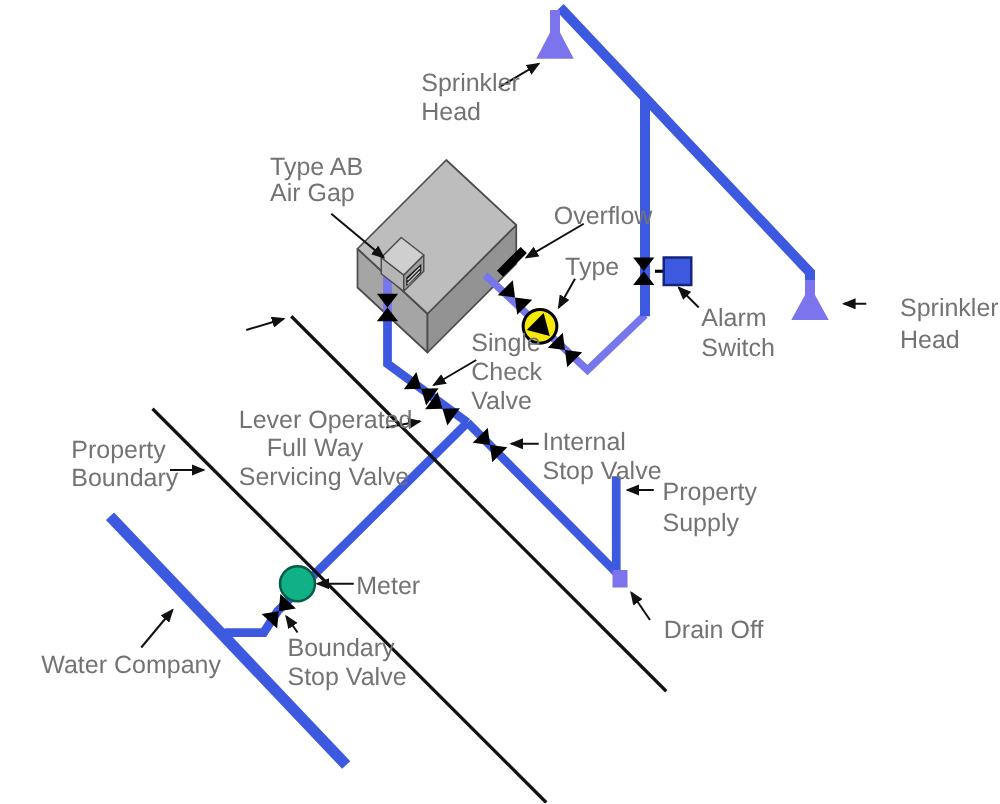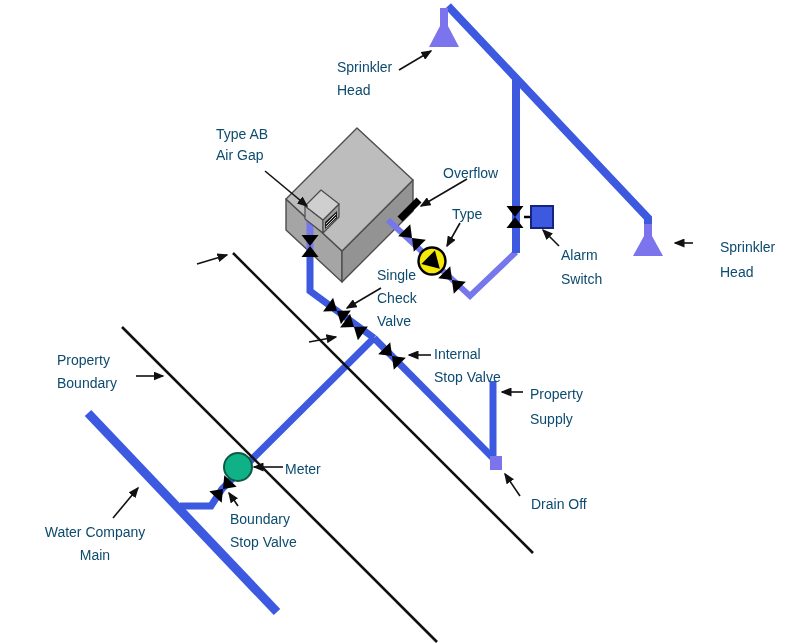--- a/index.html
+++ b/index.html
@@ -1,19 +1,19 @@
 <!DOCTYPE html>
 <html style="--pipe-blue: #3c59e0; --pipe-light: #7577ea; --sprinkler-purple: #7b74ec; --pump-yellow: #f5e90a; --meter-green: #10b187; --alarm-blue: #3c59e0; --tank-top: #bdbdbd; --tank-left: #a5a5a5; --tank-right: #939393;"><head>
 <meta charset="utf-8">
 <style>
   html,body{margin:0;padding:0;background:#fff;}
   #stage{position:relative;width:800px;height:643px;background:#fff;overflow:hidden;
          font-family:"Liberation Sans",sans-serif;}
   #stage svg{position:absolute;left:0;top:0;}
-  .lbl{position:absolute;font-size:14px;line-height:23px;color:#0c4a6e;white-space:nowrap;}
+  .lbl{position:absolute;font-size:20px;line-height:23px;color:#737373;white-space:nowrap;}
   .lbl.center{text-align:center;}
   
   .pipe{stroke:var(--pipe-blue);fill:none;}
   .pipe-light{stroke:var(--pipe-light);fill:none;}
   .spr{fill:var(--sprinkler-purple);}
   .spr-stroke{stroke:var(--sprinkler-purple);fill:none;}
   .valve{fill:#000;}
   .blackline{stroke:#111;fill:none;}
   .leader{stroke:#111;stroke-width:1.6;fill:none;}
   .tank-top{fill:var(--tank-top);stroke:#4d4d4d;stroke-width:1.4;stroke-linejoin:round;}
@@ -144,20 +144,25 @@
 </div>
 <div class="lbl" style="left:561px;top:243px;line-height:24px">
   <div>Alarm</div>
   <div>Switch</div>
 </div>
 <div class="lbl" style="left:377px;top:264px">
   <div>Single</div>
   <div>Check</div>
   <div>Valve</div>
 </div>
+<div class="lbl center" style="left:191px;top:325px;width:122px">
+  <div>Lever Operated</div>
+  <div>Full Way</div>
+  <div>Servicing Valve</div>
+</div>
 <div class="lbl" style="left:434px;top:343px">
   <div>Internal</div>
   <div>Stop Valve</div>
 </div>
 <div class="lbl" style="left:57px;top:349px">
   <div>Property</div>
   <div>Boundary</div>
 </div>
 <div class="lbl" style="left:530px;top:382px;line-height:25px">
   <div>Property</div>
@@ -168,20 +173,19 @@
 </div>
 <div class="lbl" style="left:285px;top:458px">
   <div>Meter</div>
 </div>
 <div class="lbl" style="left:230px;top:508px">
   <div>Boundary</div>
   <div>Stop Valve</div>
 </div>
 <div class="lbl center" style="left:33px;top:521px;width:124px">
   <div>Water Company</div>
-  <div>Main</div>
 </div>
 <div class="lbl" style="left:720px;top:235px;line-height:25px">
   <div>Sprinkler</div>
   <div>Head</div>
 </div>
 
 </div>
 
 </body></html>

